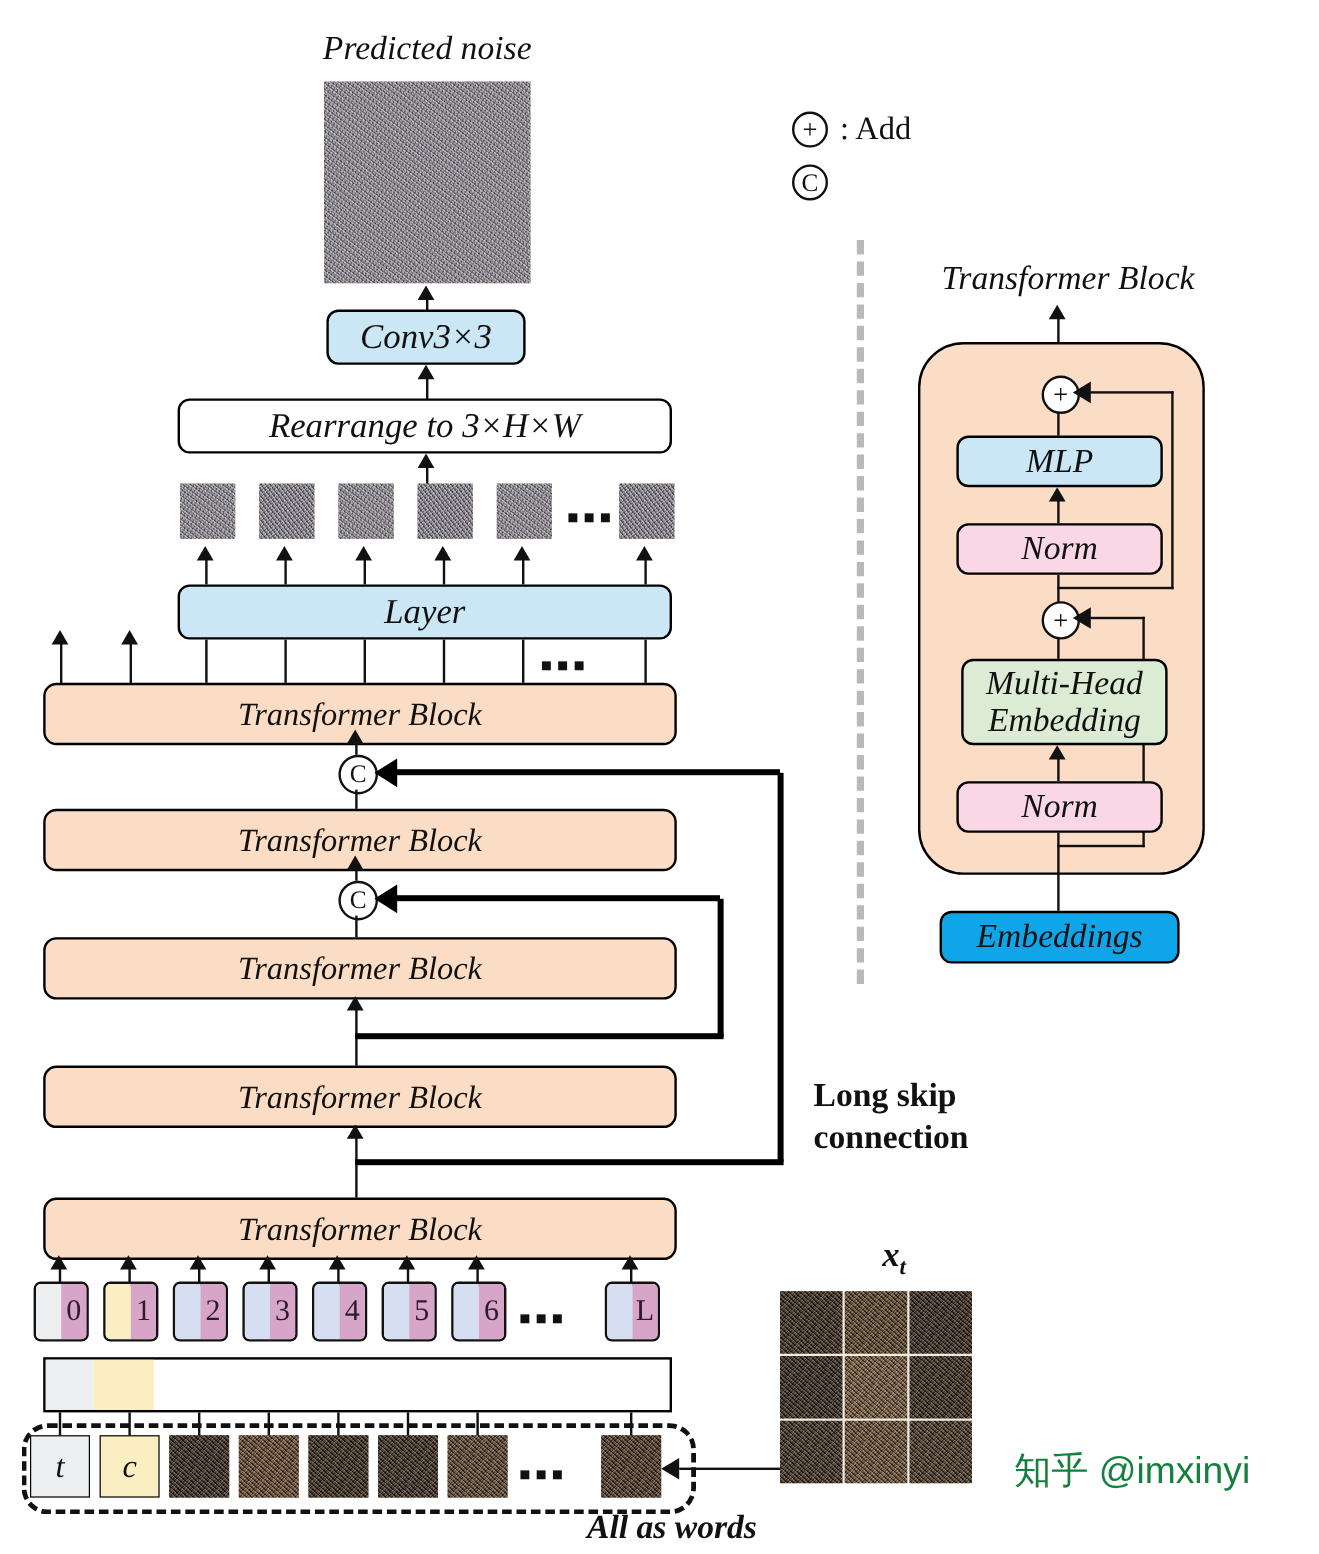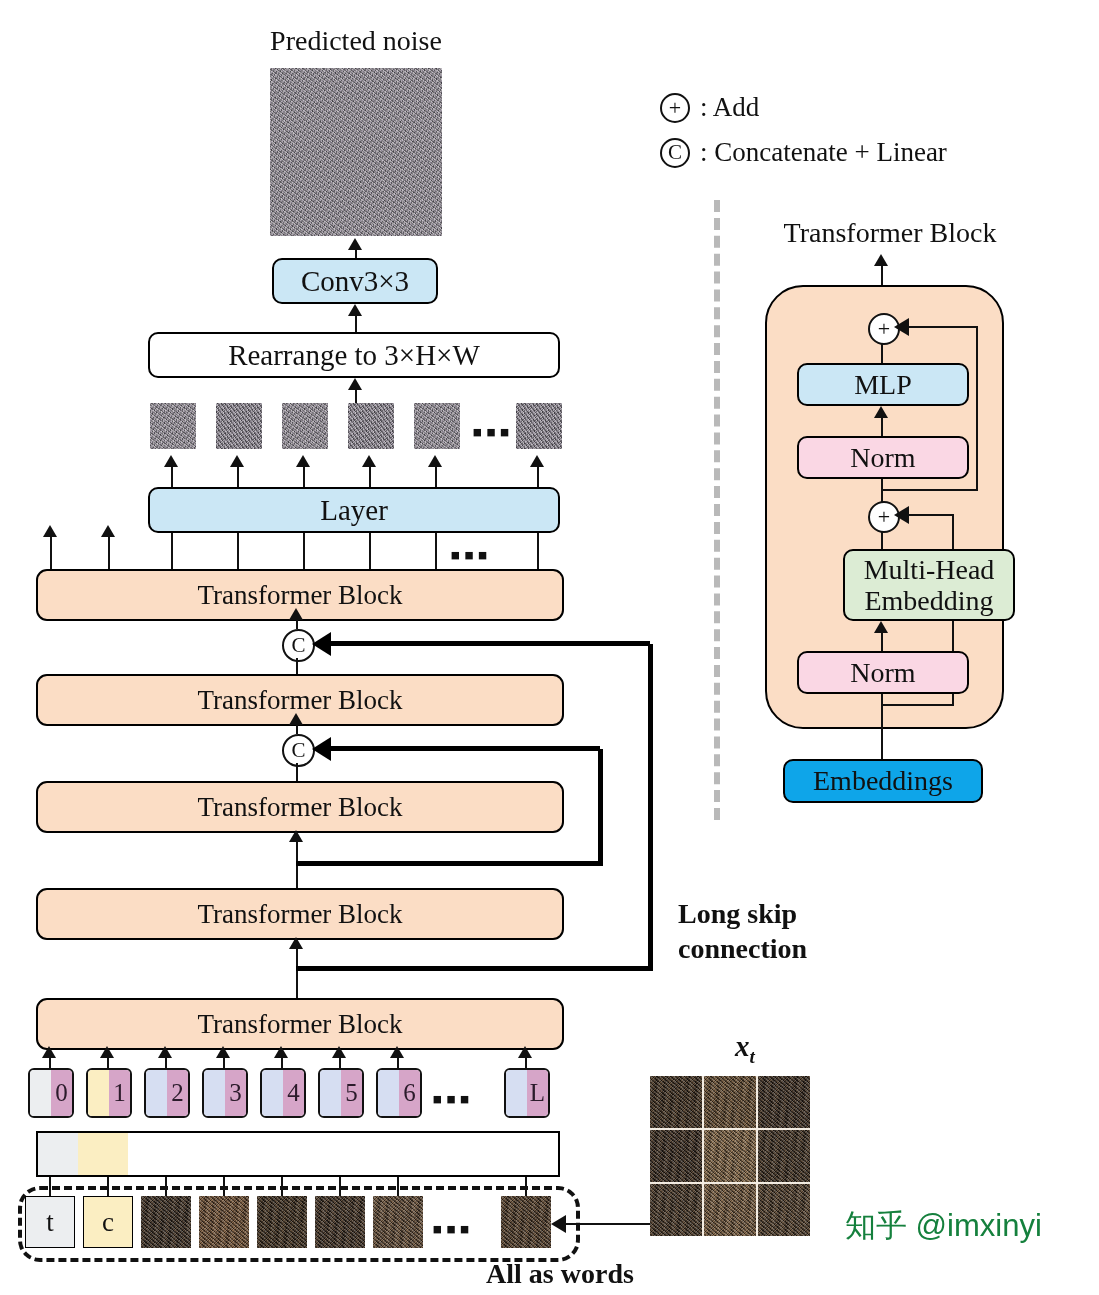--- a/index.html
+++ b/index.html
@@ -1,19 +1,19 @@
 <!DOCTYPE html>
 <html><head>
 <meta charset="utf-8">
 <style>
   html,body{margin:0;padding:0;background:#fff;}
   body{width:1099px;height:1295px;position:relative;overflow:hidden;
        font-family:"Liberation Serif","DejaVu Serif",serif;color:#111;}
   .abs{position:absolute;}
-  .ctr{display:flex;align-items:center;justify-content:center;text-align:center;}
+  .ctr{display:flex;align-items:center;justify-content:center;text-align:center;font-style:italic;}
 
   
   .box{box-sizing:border-box;border:2.4px solid #000;}
   .rbox{border-radius:10px;}
   .tblock{background:#fbddc5;border:2.4px solid #000;border-radius:11px;
           font-size:27px;line-height:1;}
   .blue{background:#cbe7f5;}
   .white{background:#fff;}
   .pink{background:#fad7e4;}
   .green{background:#dcecd4;}
@@ -90,21 +90,20 @@
   <div style="display:flex;align-items:center;gap:10px;margin-bottom:14px;">
     <div class="circ" style="width:26px;height:26px;">
       <span>+</span>
     </div>
     <div class="t-legend">: Add</div>
   </div>
   <div style="display:flex;align-items:center;gap:10px;">
     <div class="circ circ-c" style="width:26px;height:26px;">
       <span>C</span>
     </div>
-    <div class="t-legend">: Concatenate + Linear</div>
   </div>
 </div>
 
 <div class="abs divider" style="left:714px;top:200px;height:620px;"></div>
 
 <div class="abs t-title ctr" style="left:196px;top:24px;width:320px;height:34px;">Predicted noise</div>
 
 <div class="abs noise" style="left:270px;top:68px;width:172px;height:168px;"></div>
 
 <div class="abs vline" style="left:355px;top:248px;height:26px;"></div>
@@ -373,21 +372,21 @@
   <span>+</span>
 </div>
 
 <div class="abs hline" style="left:896px;top:514px;width:58px;z-index:2;"></div>
 <div class="abs vline" style="left:952px;top:514px;height:192px;z-index:2;"></div>
 <div class="abs hline" style="left:881px;top:704px;width:73px;z-index:2;"></div>
 <div class="abs arrowleft-s" style="left:894px;top:506px;z-index:4;"></div>
 
 <div class="abs vline" style="left:881px;top:529px;height:20px;z-index:2;"></div>
 
-<div class="abs box rbox green ctr" style="left:843px;top:549px;width:172px;height:72px;font-size:28px;line-height:1.12;z-index:3;flex-direction:column;">
+<div class="abs box rbox green ctr" style="left:801px;top:549px;width:172px;height:72px;font-size:28px;line-height:1.12;z-index:3;flex-direction:column;">
   <span>Multi-Head</span>
   <span>Embedding</span>
 </div>
 
 <div class="abs vline" style="left:881px;top:630px;height:21px;z-index:2;"></div>
 <div class="abs arrowup" style="left:874px;top:621px;z-index:2;"></div>
 
 <div class="abs box rbox pink ctr" style="left:797px;top:651px;width:172px;height:43px;font-size:28px;z-index:3;">
   <span>Norm</span>
 </div>

